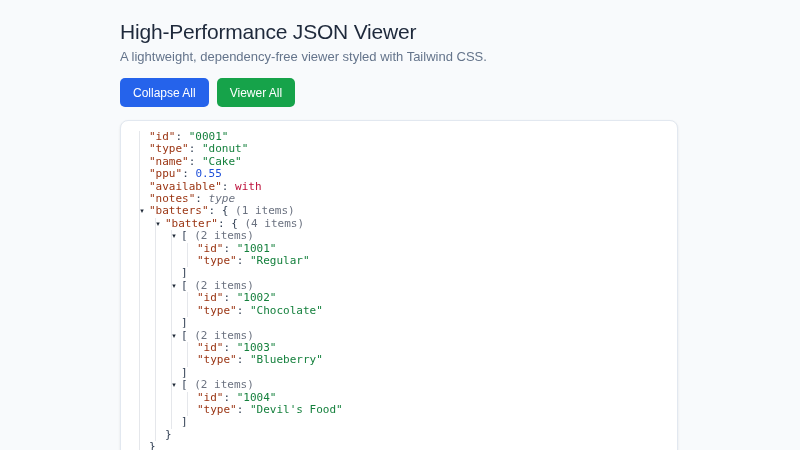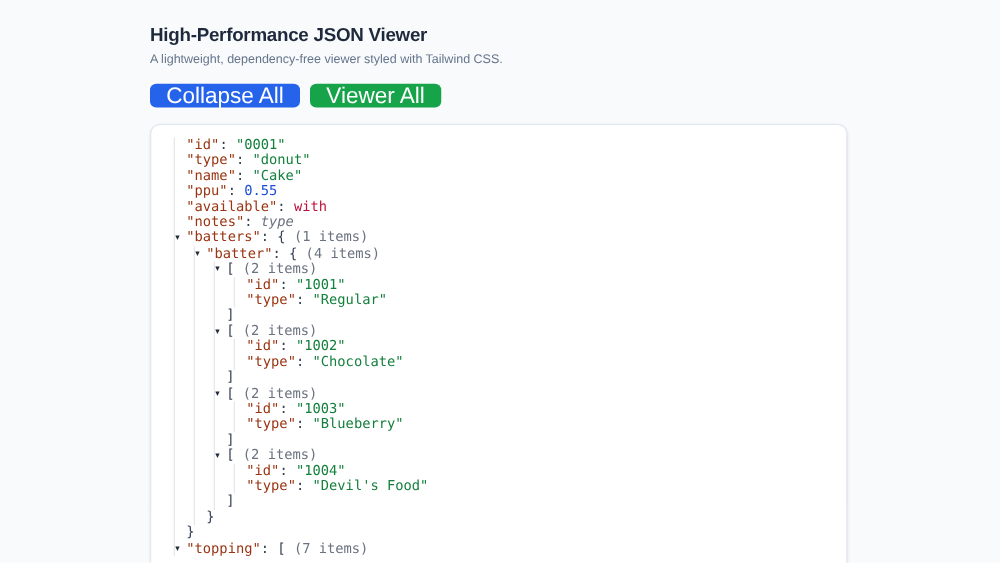--- a/index.html
+++ b/index.html
@@ -1,23 +1,23 @@
 <!DOCTYPE html>
 <html style="--page-bg: #f8fafc; --card-bg: #ffffff; --card-border: #e2e8f0; --guide-color: #e5e7eb; --title-color: #1e293b; --subtitle-color: #64748b; --accent-blue: #2563eb; --accent-green: #16a34a; --key-color: #9a3412; --string-color: #15803d; --number-color: #1d4ed8; --boolean-color: #be123c; --null-color: #6b7280; --items-color: #6b7280; --punct-color: #334155;"><head>
 <meta charset="utf-8">
 <style>
   html,body{width:800px;height:450px;margin:0;overflow:hidden}
   body{background:var(--page-bg,#f8fafc);font-family:"Liberation Sans",sans-serif;-webkit-font-smoothing:antialiased}
   .page{padding:20px 0 0 120px;width:560px}
 
-  .title{margin:0;font-size:15px;font-weight:700;color:var(--title-color,#1e293b);letter-spacing:-0.2px}
-  .subtitle{margin:5px 0 0;font-size:10px;color:var(--subtitle-color,#64748b)}
+  .title{margin:0;font-size:21px;font-weight:400;color:var(--title-color,#1e293b);letter-spacing:-0.2px}
+  .subtitle{margin:5px 0 0;font-size:13px;color:var(--subtitle-color,#64748b)}
 
   .toolbar{margin-top:14px;display:flex;gap:8px}
-  .btn{height:19px;padding:0 13px;font-size:18px;font-family:inherit;border:none;border-radius:5px;color:#fff;cursor:pointer;display:inline-flex;align-items:center}
+  .btn{height:29px;padding:0 13px;font-size:12px;font-family:inherit;border:none;border-radius:5px;color:#fff;cursor:pointer;display:inline-flex;align-items:center}
   .btn-blue{background:var(--accent-blue,#2563eb)}
   .btn-green{background:var(--accent-green,#16a34a)}
 
   .card{margin-top:13px;box-sizing:border-box;width:558px;background:var(--card-bg,#fff);
         border:1px solid var(--card-border,#e2e8f0);border-radius:8px;
         box-shadow:0 1px 2px rgba(0,0,0,.04),0 1px 3px rgba(0,0,0,.06);
         padding:10px 12px 12px 0;overflow:hidden}
 
   .tree{margin-left:18px;border-left:1px solid var(--guide-color,#e5e7eb);padding-left:9px;
         font-family:"DejaVu Sans Mono",monospace;font-size:11px;line-height:12.4px;

